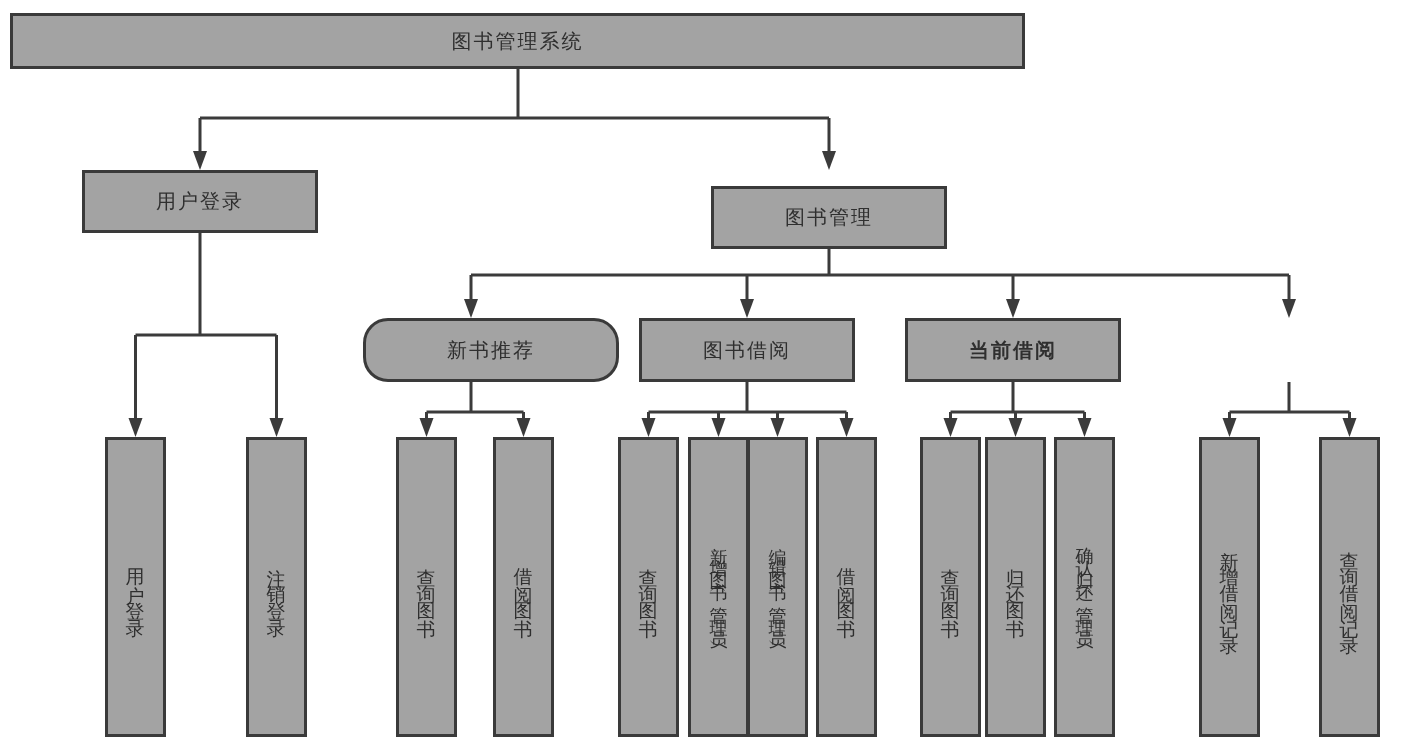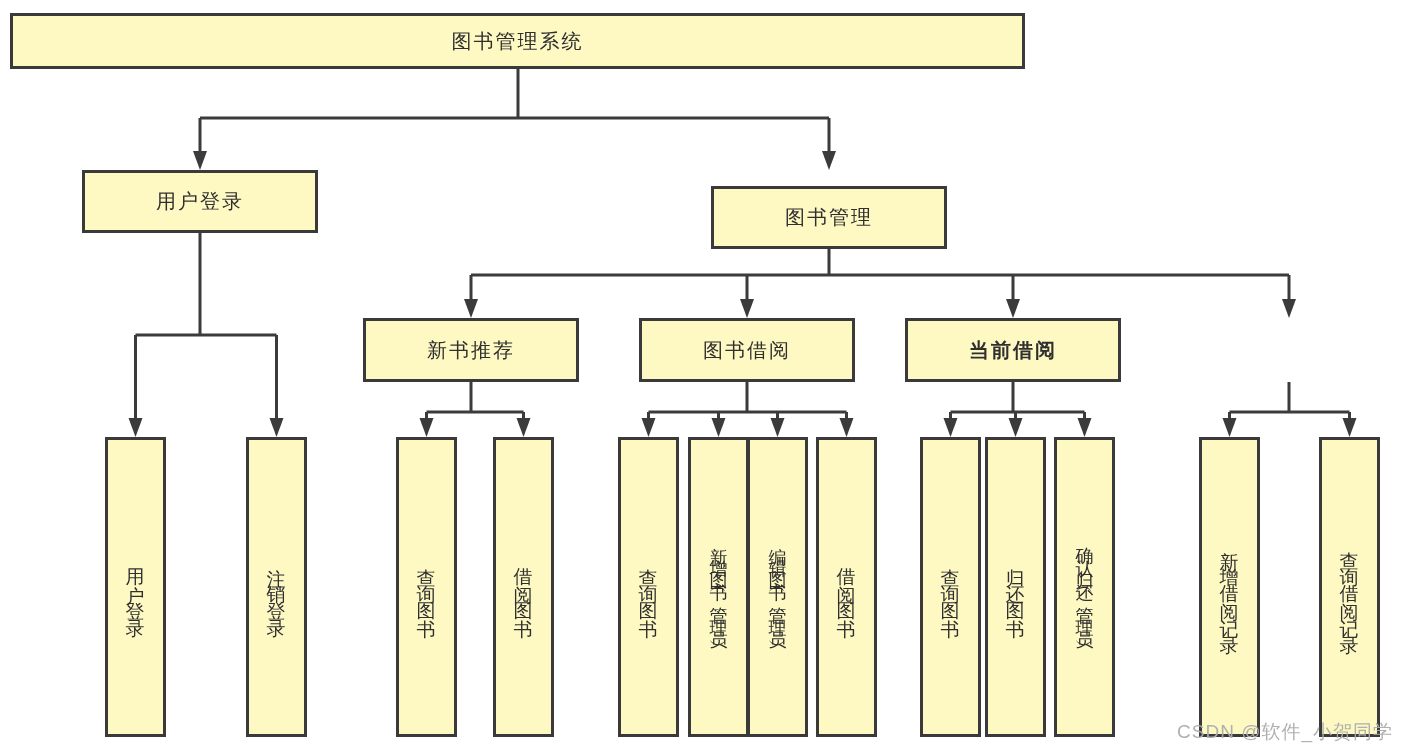--- a/index.html
+++ b/index.html
@@ -18,21 +18,21 @@
   .connector-layer {
     position: absolute;
     left: 0;
     top: 0;
     pointer-events: none;
   }
   .node {
     position: absolute;
     box-sizing: border-box;
     border: 3px solid #3a3a3a;
-    background: #fef9c3;
+    background: #a3a3a3;
     display: flex;
     align-items: center;
     justify-content: center;
     color: #2f2f2f;
     z-index: 2;
   }
   .node .hlabel {
     font-size: 20px;
     letter-spacing: 2px;
     white-space: nowrap;
@@ -113,21 +113,21 @@
     <span class="hlabel">图书管理系统</span>
   </div>
 
   <div class="node" style="left:82px; top:170px; width:236px; height:63px;">
     <span class="hlabel">用户登录</span>
   </div>
   <div class="node" style="left:711px; top:170px; width:236px; height:63px;margin-top:16px;">
     <span class="hlabel">图书管理</span>
   </div>
 
-  <div class="node" style="left:363px; top:318px; width:216px; height:64px;">
+  <div class="node" style="left:363px; top:318px; width:256px; height:64px;border-radius:25px;">
     <span class="hlabel">新书推荐</span>
   </div>
   <div class="node" style="left:639px; top:318px; width:216px; height:64px;align-items:center;">
     <span class="hlabel">图书借阅</span>
   </div>
   <div class="node" style="left:905px; top:318px; width:216px; height:64px;font-weight:bold;">
     <span class="hlabel">当前借阅</span>
   </div>
 
   <div class="node leaf" style="left:105px; top:437px; width:61px; height:300px;">
@@ -167,15 +167,14 @@
     <span class="vlabel long">确认归还（管理员）</span>
   </div>
 
   <div class="node leaf" style="left:1199px; top:437px; width:61px; height:300px;">
     <span class="vlabel">新增借阅记录</span>
   </div>
   <div class="node leaf" style="left:1319px; top:437px; width:61px; height:300px;">
     <span class="vlabel">查询借阅记录</span>
   </div>
 
-  <div class="watermark">CSDN @软件_小贺同学</div>
 
 </div>
 
 </body></html>

